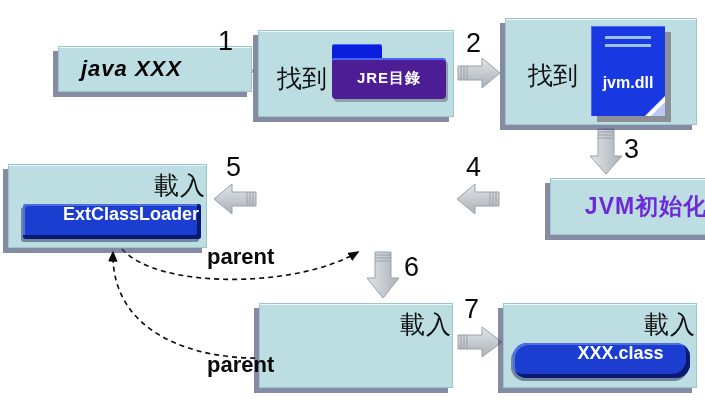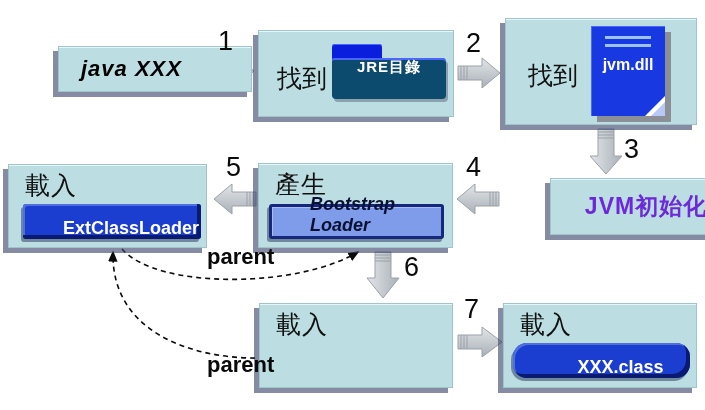--- a/index.html
+++ b/index.html
@@ -11,21 +11,21 @@
   .canvas{position:absolute;inset:0;}
   
   .box{
     position:absolute;
     background:#bcdee2;
     border:1px solid #9fc4c9;
     box-shadow:-5px 5px 0 rgba(58,68,105,0.62), inset 0 1px 0 #e9f6f7;
     box-sizing:border-box;
   }
   .box-title{
-    text-align:left;
+    text-align:right;
     font-size:25px;
     color:#111;
     padding-top:4px;
     letter-spacing:1px;
     padding-left:16px;
   }
   .hbox{display:flex;align-items:center;margin-left:45px;}
   .cjk-label{font-size:25px;color:#111;}
   .java-label{
     font-size:22px;font-weight:bold;font-style:italic;color:#000;
@@ -36,53 +36,53 @@
     letter-spacing:1px;
   }
   
   .chip{
     position:absolute;
     background:#1c3ed0;
     border-radius:3px;
     color:#ffffff;
     font-weight:bold;
     font-size:18px;
-    display:flex;align-items:flex-end;justify-content:center;
+    display:flex;align-items:flex-start;justify-content:center;
     box-shadow: inset -4px -4px 0 #0a1a70, inset 2px 2px 0 #4f6fe0, -2px 3px 0 rgba(20,30,70,0.45);
     box-sizing:border-box;
     padding-left:38px;
   }
   .chip.bootstrap{
     background:#7f9cea;
     border:3px solid #16287e;
     color:#0a1033;
     font-style:italic;
     box-shadow:-2px 3px 0 rgba(20,30,70,0.45), inset 1px 1px 0 #a8bdf2;
   }
   
   .folder-tab{
     position:absolute;background:#0a1edd;border-radius:3px 3px 0 0;
     box-shadow:inset 0 1px 0 #4a66ff;
   }
   .folder-body{
-    position:absolute;background:#0c4a6e;border-radius:2px 4px 4px 4px;
-    display:flex;justify-content:center;
+    position:absolute;background:#4c1d95;border-radius:2px 4px 4px 4px;
+    display:flex;align-items:center;justify-content:center;
     box-shadow:inset 0 2px 0 #4a66ff, 2px 3px 0 rgba(90,100,120,0.5);
   }
   .folder-label{color:#fff;font-weight:bold;font-size:15px;letter-spacing:1px;}
   
   .doc-shadow{position:absolute;background:#8a9096;}
   .doc{
     position:absolute;background:#1838e2;
     box-shadow:inset 1px 1px 0 #4a66ff;
   }
   .doc-lines{padding-top:10px;display:flex;flex-direction:column;align-items:center;gap:5px;}
   .doc-line{width:46px;height:3px;background:#9cc2f2;}
   .doc-label{
-    color:#fff;font-weight:bold;font-size:16px;text-align:center;margin-top:9px;
+    color:#fff;font-weight:bold;font-size:16px;text-align:center;margin-top:27px;
   }
   .doc-fold{
     position:absolute;right:0;bottom:0;width:0;height:0;
     border-style:solid;border-width:0 0 20px 20px;
     border-color:transparent transparent #ffffff transparent;
   }
   .doc-fold-inner{
     position:absolute;right:0;bottom:0;width:0;height:0;
     border-style:solid;border-width:0 0 14px 14px;
     border-color:transparent transparent #b9c8f5 transparent;
@@ -180,26 +180,20 @@
         <span class="doc-fold"></span>
         <span class="doc-fold-inner"></span>
       </span>
     </span>
   </div>
 
   <div class="box hbox" style="left:505px;top:178px;width:192px;height:57px;">
     <span class="jvminit-label">JVM初始化</span>
   </div>
 
-  <div class="box" style="left:258px;top:163px;width:195px;height:85px;">
-    <div class="box-title">產生</div>
-    <div class="chip bootstrap" style="left:10px;top:40px;width:175px;height:35px;">
-      <span>Bootstrap Loader</span>
-    </div>
-  </div>
 
   <div class="box" style="left:8px;top:164px;width:199px;height:84px;">
     <div class="box-title">載入</div>
     <div class="chip" style="left:14px;top:39px;width:178px;height:35px;">
       <span>ExtClassLoader</span>
     </div>
   </div>
 
   <div class="box" style="left:259px;top:303px;width:194px;height:85px;">
     <div class="box-title">載入</div>

